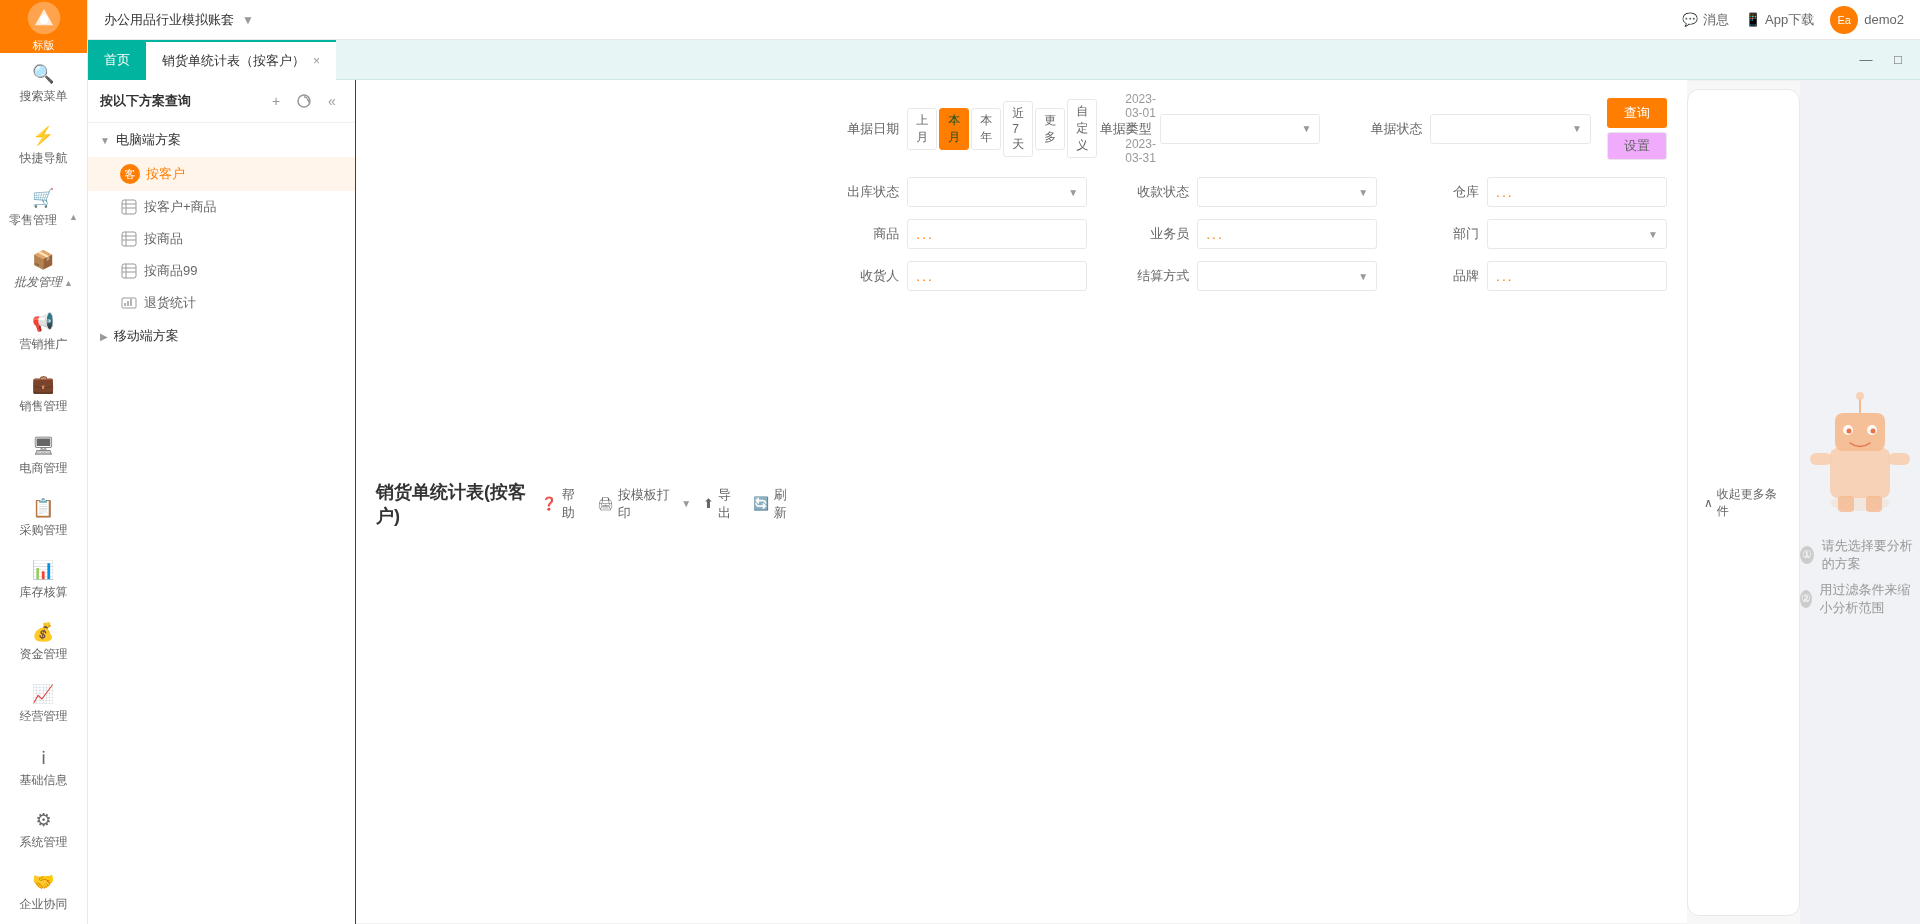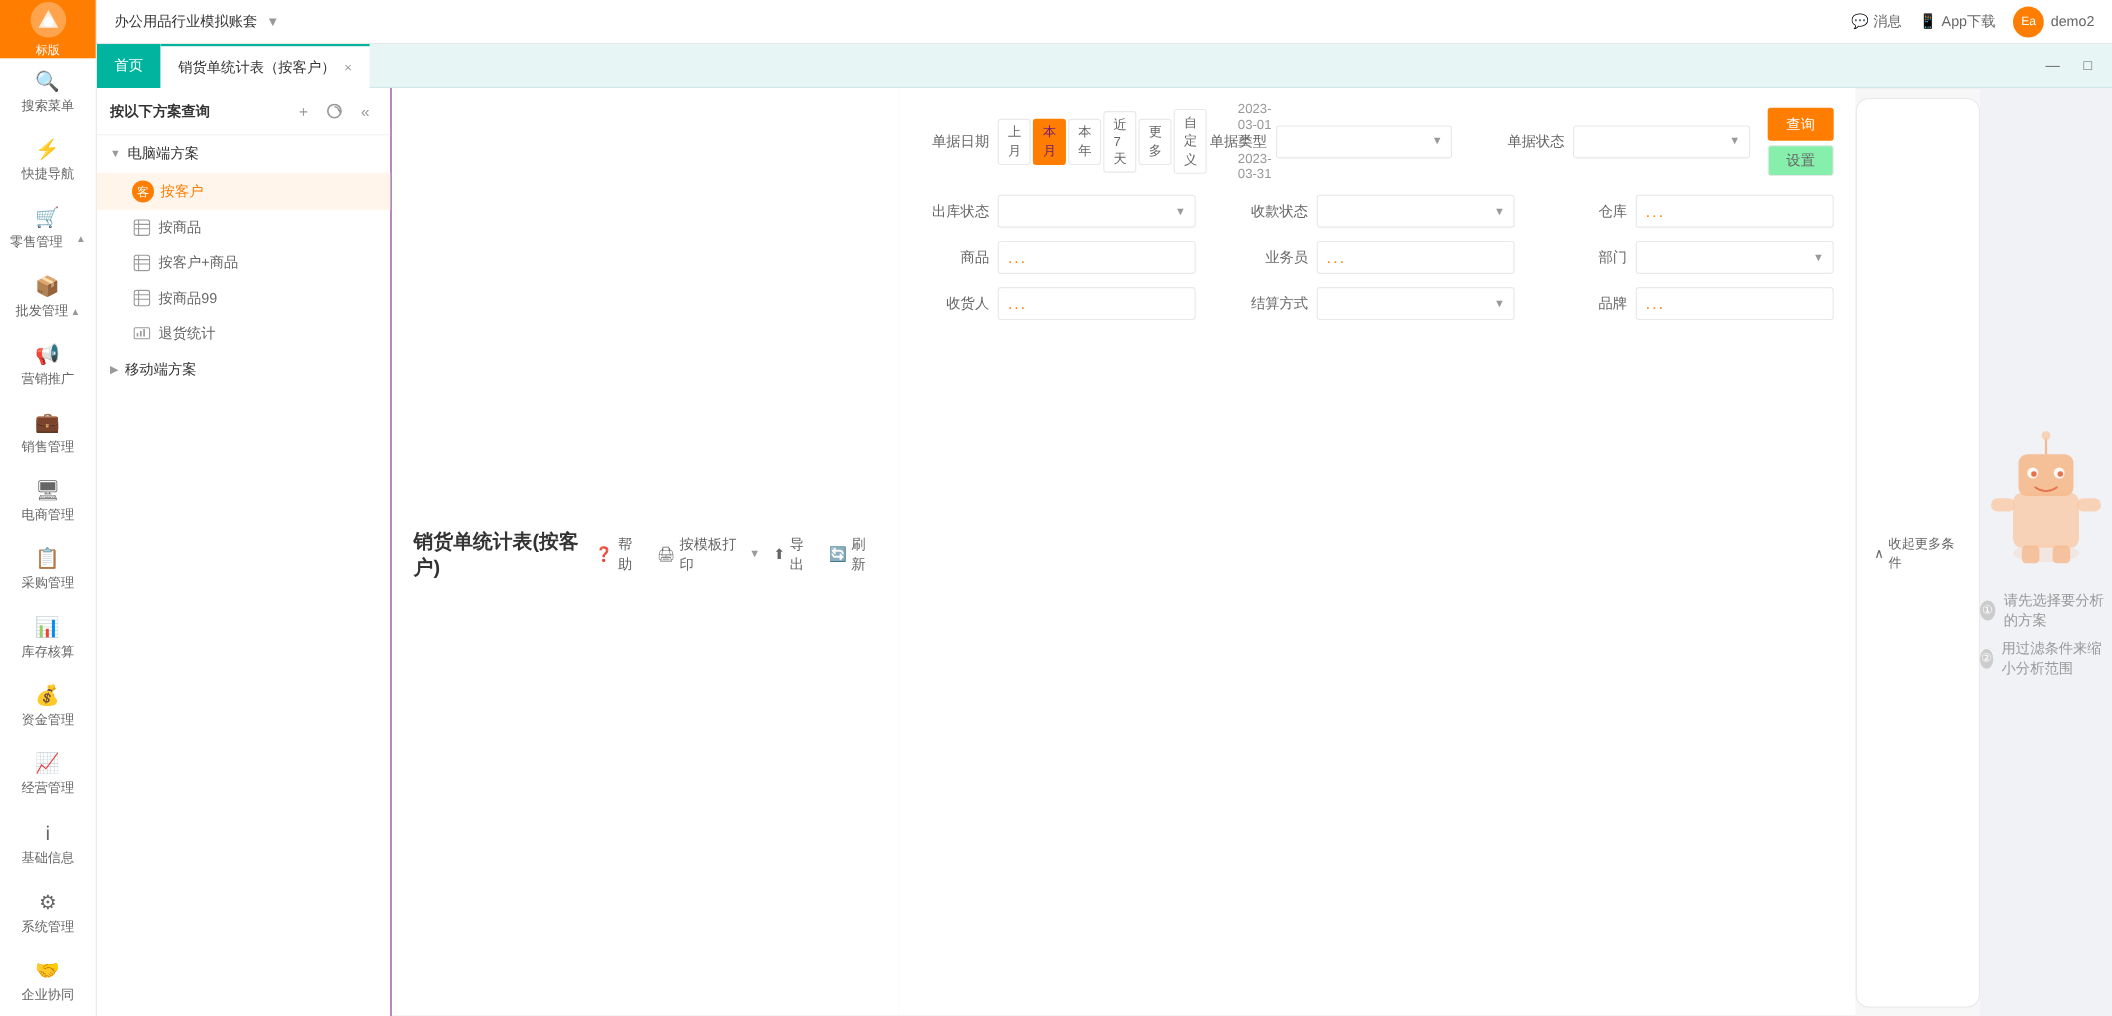--- a/index.html
+++ b/index.html
@@ -63,32 +63,32 @@
     .filter-area { background: #fff; padding: 12px 20px; border-bottom: 1px solid #f0f0f0; }
     .filter-row { display: flex; align-items: center; gap: 0; margin-bottom: 12px; }
     .filter-row:last-child { margin-bottom: 0; }
 
     .filter-label { width: 70px; color: #666; font-size: 13px; text-align: right; padding-right: 8px; flex-shrink: 0; }
 
     .filter-field { display: flex; align-items: center; flex: 1; gap: 8px; min-width: 0; }
 
     .date-range-group { display: flex; align-items: center; gap: 2px; }
     .date-btn { padding: 3px 8px; border: 1px solid #e8e8e8; border-radius: 3px; cursor: pointer; font-size: 12px; color: #666; background: #fff; }
-    .date-btn.active { background: #ff7d00; color: #701a75; border-color: #ff7d00; }
+    .date-btn.active { background: #ff7d00; color: #14532d; border-color: #ff7d00; }
     .date-range-text { font-size: 12px; color: #999; margin-left: 20px; }
 
     .filter-select { flex: 1; height: 30px; border: 1px solid #e8e8e8; border-radius: 3px; padding: 0 8px; display: flex; align-items: center; justify-content: space-between; cursor: pointer; background: #fff; min-width: 0; }
     .filter-select-text { color: #999; font-size: 13px; }
     .filter-select-arrow { color: #999; font-size: 10px; }
     .filter-select-dots { color: #ff7d00; font-size: 14px; letter-spacing: 2px; }
 
     
     .query-btn-group { display: flex; flex-direction: column; gap: 4px; margin-left: 16px; }
     .btn-query { background: #ff7d00; color: #fff; border: none; padding: 6px 12px; border-radius: 3px; cursor: pointer; font-size: 13px; }
-    .btn-settings { background: #86efac; color: #666; border: 1px solid #e8e8e8; padding: 4px 16px; border-radius: 3px; cursor: pointer; font-size: 13px; }
+    .btn-settings { background: #f0abfc; color: #666; border: 1px solid #e8e8e8; padding: 4px 16px; border-radius: 3px; cursor: pointer; font-size: 13px; }
 
     
     .collapse-row { display: flex; justify-content: center; padding: 8px 0; background: #f7f7f7; border-top: 1px solid #f0f0f0; }
     .collapse-btn { display: flex; align-items: center; gap: 4px; cursor: pointer; color: #666; font-size: 12px; padding: 3px 16px; border-radius: 12px; background: #fff; border: 1px solid #e8e8e8; }
 
     
     .empty-state { flex: 1; display: flex; flex-direction: column; align-items: center; justify-content: center; gap: 16px; }
     .empty-hints { display: flex; flex-direction: column; gap: 8px; }
     .empty-hint { display: flex; align-items: center; gap: 8px; color: #999; font-size: 13px; }
     .hint-num { width: 18px; height: 18px; border-radius: 50%; background: #ccc; color: #fff; display: flex; align-items: center; justify-content: center; font-size: 11px; }
@@ -119,21 +119,21 @@
   </div>
   <div class="sidebar-item">
     <div class="sidebar-item-icon">🛒</div>
     <div style="display:flex;align-items:flex-start;gap:12px;">
       <div>零售管理</div>
       <span style="font-size:9px;color:#999;">▲</span>
     </div>
   </div>
   <div class="sidebar-item">
     <div class="sidebar-item-icon">📦</div>
-    <div style="display:flex;align-items:center;gap:2px;">
+    <div style="display:flex;align-items:center;gap:2px;font-style:italic;">
       <div>批发管理</div>
       <span style="font-size:9px;color:#999;">▲</span>
     </div>
   </div>
   <div class="sidebar-item">
     <div class="sidebar-item-icon">📢</div>
     <div>营销推广</div>
   </div>
   <div class="sidebar-item">
     <div class="sidebar-item-icon">💼</div>
@@ -246,32 +246,32 @@
         </div>
         <div class="scheme-item">
           <div class="scheme-item-icon">
             <svg width="16" height="16" viewBox="0 0 16 16">
                 <rect x="1" y="1" width="14" height="14" rx="2" fill="none" stroke="#999" stroke-width="1"></rect>
                 <line x1="1" y1="5" x2="15" y2="5" stroke="#999" stroke-width="1"></line>
                 <line x1="1" y1="9" x2="15" y2="9" stroke="#999" stroke-width="1"></line>
                 <line x1="5" y1="1" x2="5" y2="15" stroke="#999" stroke-width="1"></line>
               </svg>
           </div>
-          <span>按商品</span>
+          <span>按客户+商品</span>
         </div>
         <div class="scheme-item">
           <div class="scheme-item-icon">
             <svg width="16" height="16" viewBox="0 0 16 16">
                 <rect x="1" y="1" width="14" height="14" rx="2" fill="none" stroke="#999" stroke-width="1"></rect>
                 <line x1="1" y1="5" x2="15" y2="5" stroke="#999" stroke-width="1"></line>
                 <line x1="1" y1="9" x2="15" y2="9" stroke="#999" stroke-width="1"></line>
                 <line x1="5" y1="1" x2="5" y2="15" stroke="#999" stroke-width="1"></line>
               </svg>
           </div>
-          <span>按客户+商品</span>
+          <span>按商品</span>
         </div>
         <div class="scheme-item">
           <div class="scheme-item-icon">
             <svg width="16" height="16" viewBox="0 0 16 16">
                 <rect x="1" y="1" width="14" height="14" rx="2" fill="none" stroke="#999" stroke-width="1"></rect>
                 <line x1="1" y1="5" x2="15" y2="5" stroke="#999" stroke-width="1"></line>
                 <line x1="1" y1="9" x2="15" y2="9" stroke="#999" stroke-width="1"></line>
                 <line x1="5" y1="1" x2="5" y2="15" stroke="#999" stroke-width="1"></line>
               </svg>
           </div>

